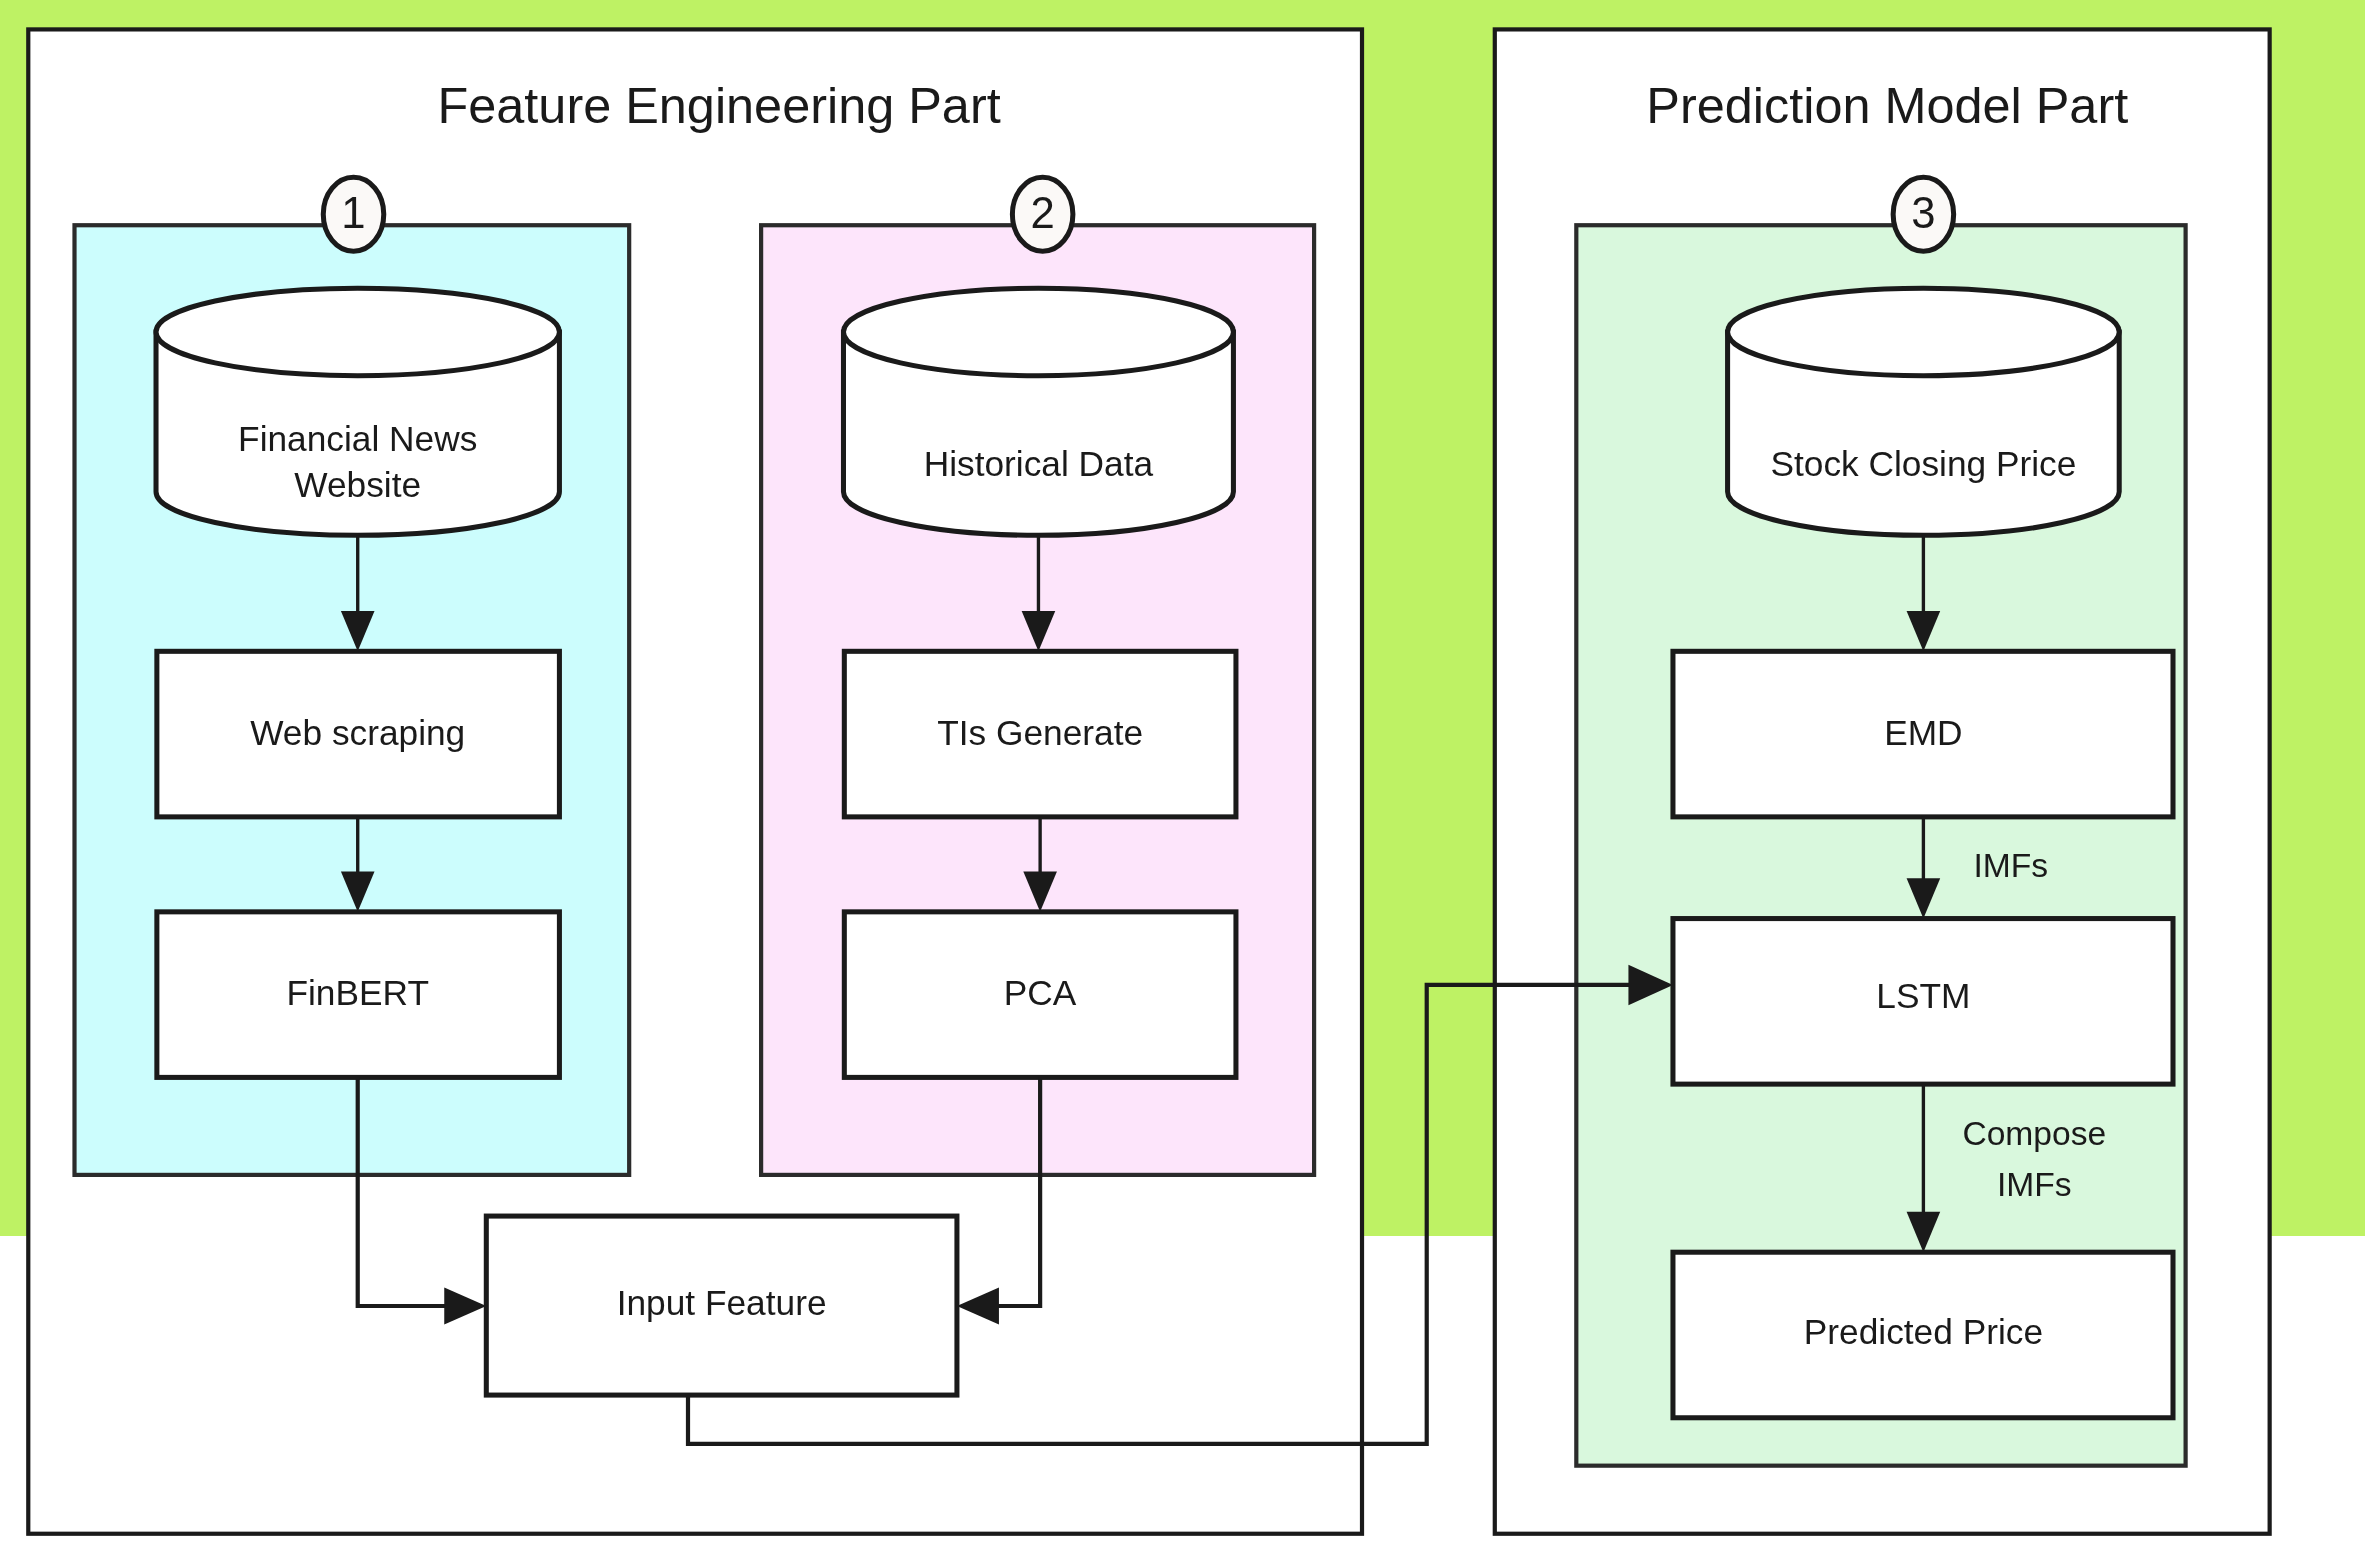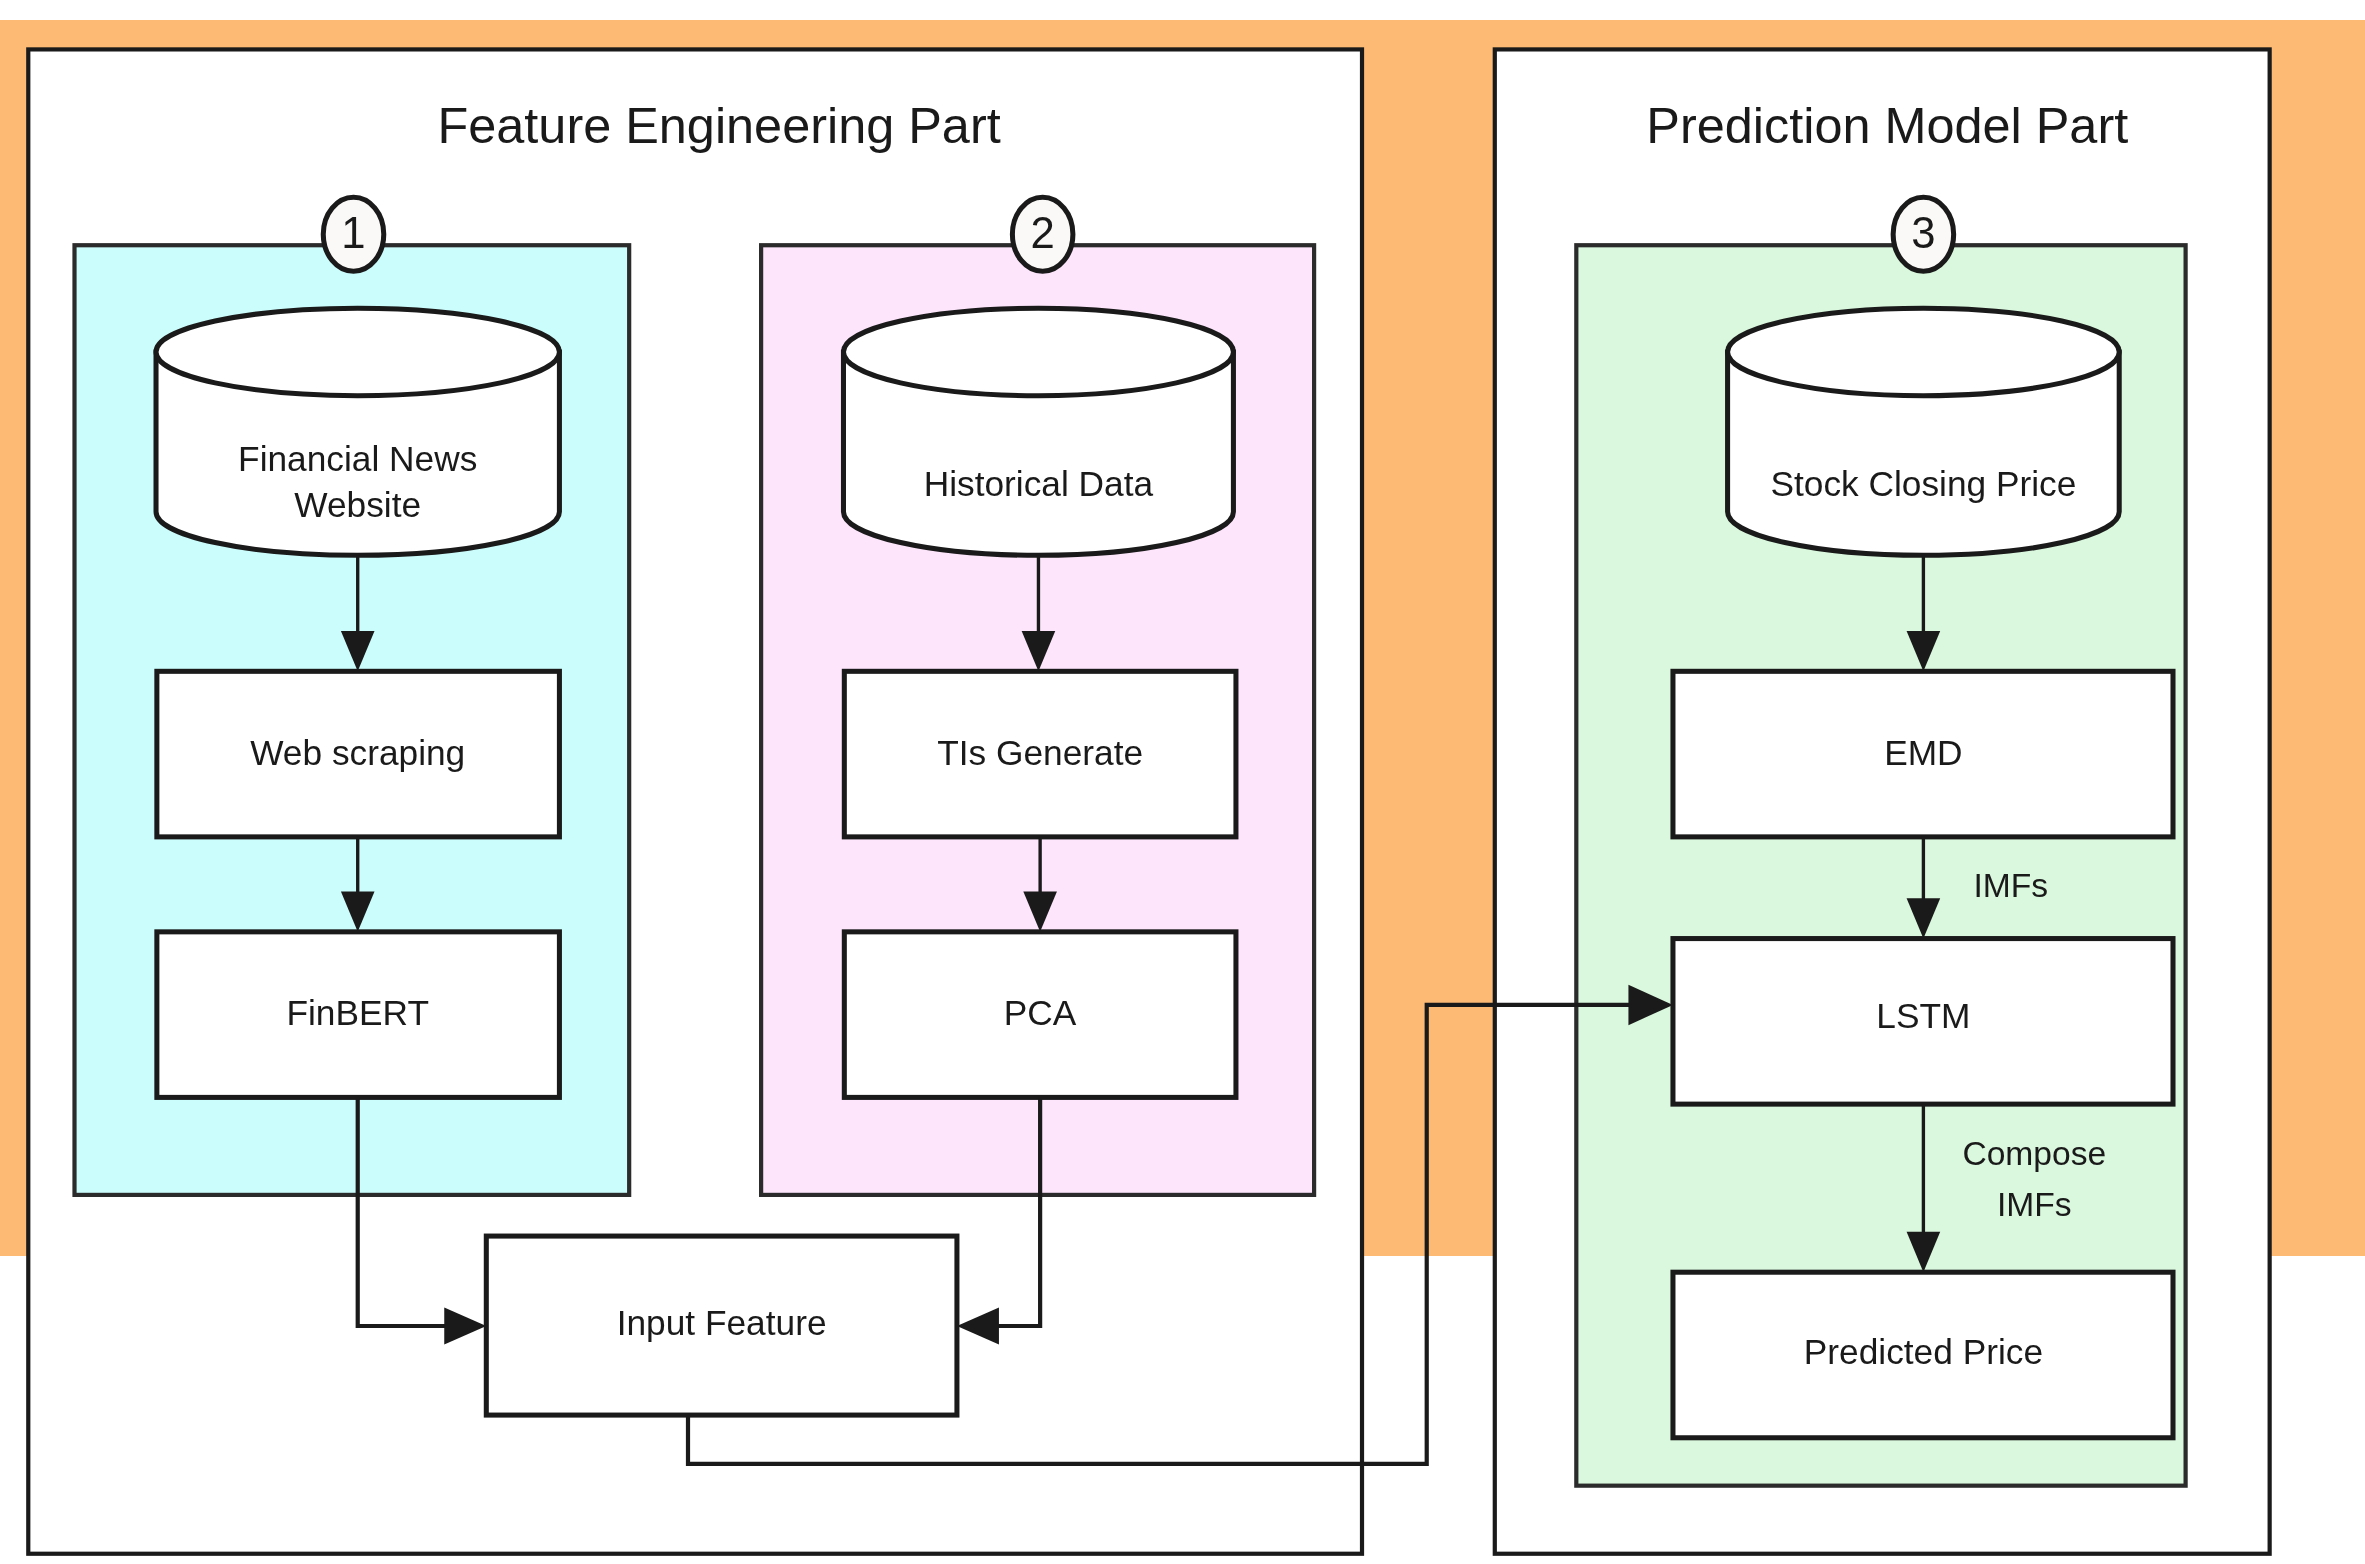--- a/index.html
+++ b/index.html
@@ -10,22 +10,21 @@
   body {
     width: 2366px;
     height: 1564px;
     font-family: "Liberation Sans", sans-serif;
     overflow: hidden;
   }
   #diagram-root {
     position: relative;
     width: 2366px;
     height: 1236px;
-    background: #fdba74;
-    margin-top: 20px;
+    background: #bef264;
   }
   svg#flow {
     display: block;
     width: 2366px;
     height: 1564px;
   }
   .outer-frame {
     fill: #ffffff;
     stroke: #1a1a1a;
     stroke-width: 5;

